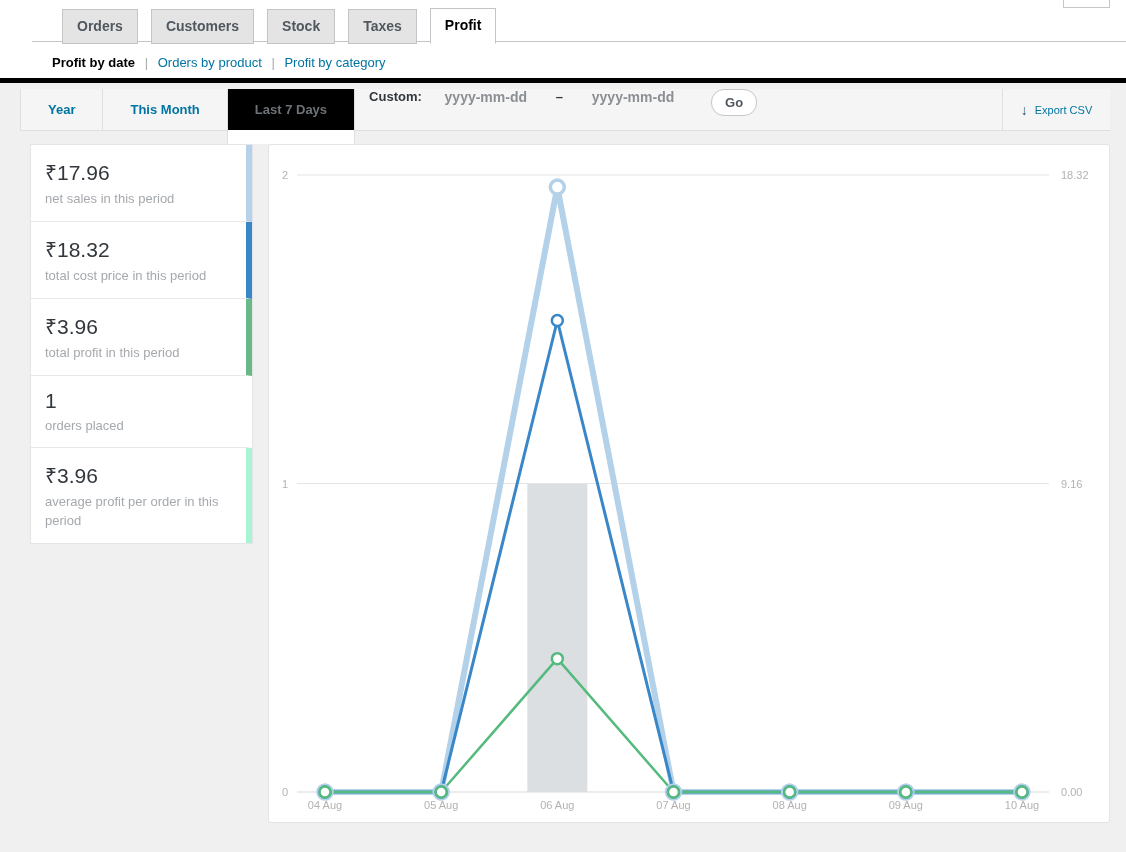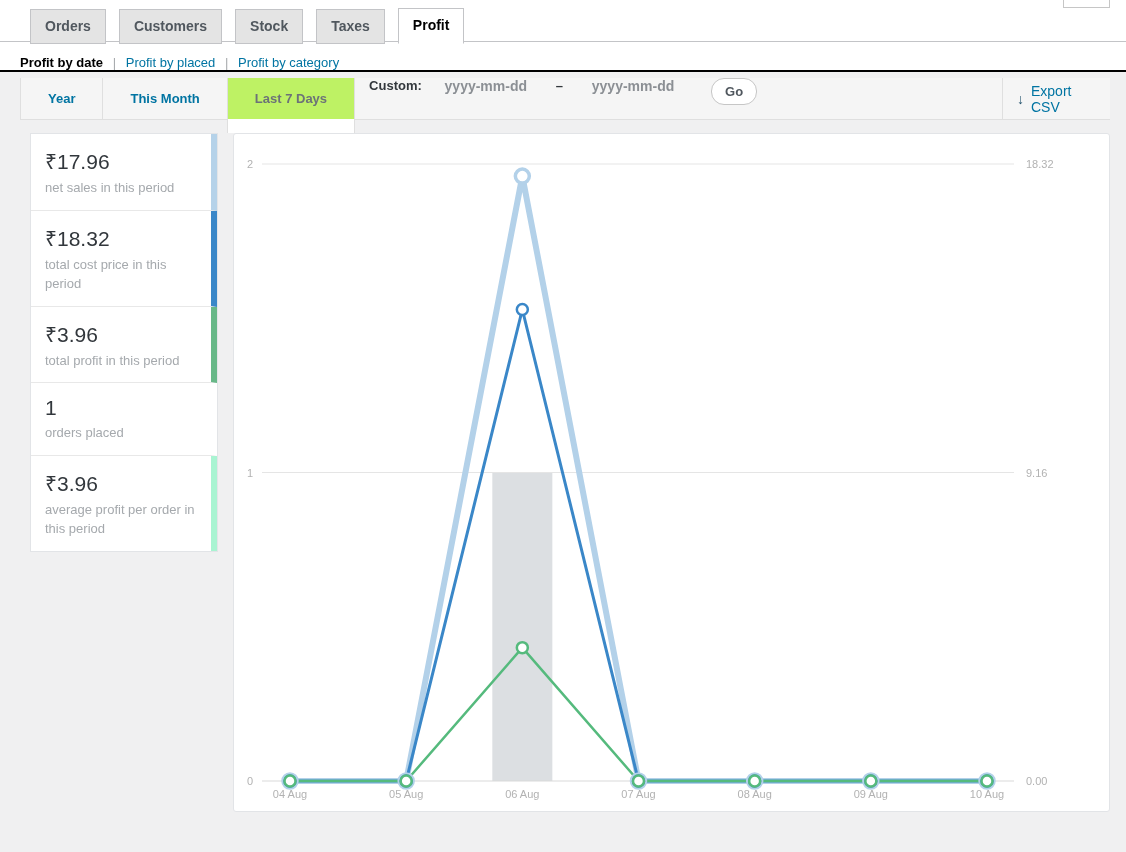--- a/index.html
+++ b/index.html
@@ -7,23 +7,24 @@
   body {
     background:#f0f0f1;
     font-family:"Liberation Sans", sans-serif;
     color:#444;
     overflow:hidden;
     position:relative;
   }
   
   .header {
     background:#fff;
-    height:72px;
-    border-bottom:2px solid #000000;
-    position:relative;
+    height:83px;
+    border-bottom:5px solid #000000;
+    position:relative;
+    padding-left:32px;
   }
   .screen-tab {
     position:absolute; top:0; right:16px;
     width:47px; height:8px;
     background:#fff;
     border:1px solid #c6c6c6; border-top:none;
   }
   .nav-tabs {
     padding:8px 0 0 30px;
     border-bottom:1px solid #c3c4c7;
@@ -68,21 +69,21 @@
     padding:0 27px;
     line-height:41px;
     font-size:13px; font-weight:bold;
     color:#0074a2;
     border-right:1px solid #dfdfdf;
     cursor:pointer;
     position:relative;
   }
   .range-tab:first-child { border-left:1px solid #dfdfdf; }
   .range-tab.active {
-    background:#bef264;
+    background:#000000;
     color:#6c7278;
     cursor:default;
   }
   .range-tab.active::after {
     content:"";
     position:absolute; left:-1px; right:-1px; top:100%;
     height:14px; background:#fff;
     border-left:1px solid #dfdfdf; border-right:1px solid #dfdfdf;
   }
   .custom-area {
@@ -115,30 +116,30 @@
   }
   .export-area {
     display:flex; align-items:center;
     border-left:1px solid #dfdfdf;
     padding:0 14px;
     width:108px;
     justify-content:center;
     cursor:pointer;
   }
   .export-icon { color:#25546e; font-size:14px; margin-right:7px; }
-  .export-label { color:#0074a2; font-size:14px; }
+  .export-label { color:#0074a2; font-size:11px; }
 
   
   .content {
     display:flex;
     margin:13px 16px 0 30px;
     align-items:flex-start;
   }
   .stats-card {
-    width:188px;
+    width:223px;
     background:#fff;
     border:1px solid #e2e4e7;
     flex:none;
   }
   .stat-item {
     padding:13px 14px 12px;
     border-bottom:1px solid #e8e8e8;
     border-right:6px solid #fff;
   }
   .stat-item:last-child { border-bottom:none; }
@@ -163,21 +164,21 @@
 <div class="header">
   <div class="screen-tab"></div>
 
   <div class="nav-tabs">
     <span class="nav-tab">Orders</span><span class="nav-tab">Customers</span><span class="nav-tab">Stock</span><span class="nav-tab">Taxes</span><span class="nav-tab active">Profit</span>
   </div>
 
   <div class="subnav">
     <span class="current">Profit by date</span>
     <span class="sep">|</span>
-    <a>Profit by placed</a>
+    <a>Orders by product</a>
     <span class="sep">|</span>
     <a>Profit by category</a>
   </div>
 </div>
 
 <div class="filter-bar">
   <span class="range-tab">Year</span>
   <span class="range-tab">This Month</span>
   <span class="range-tab active">Last 7 Days</span>
 

